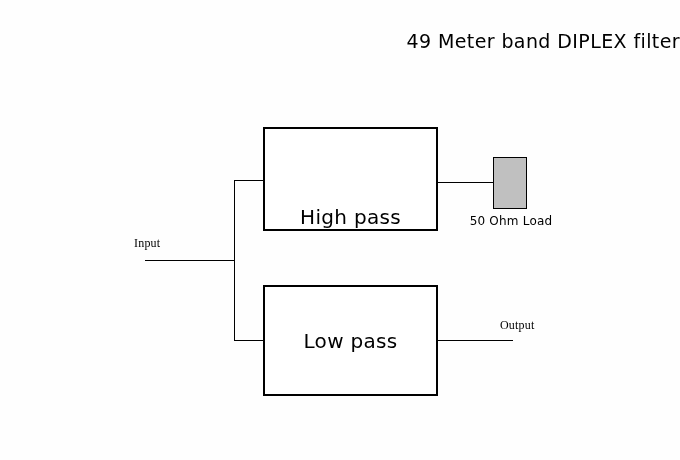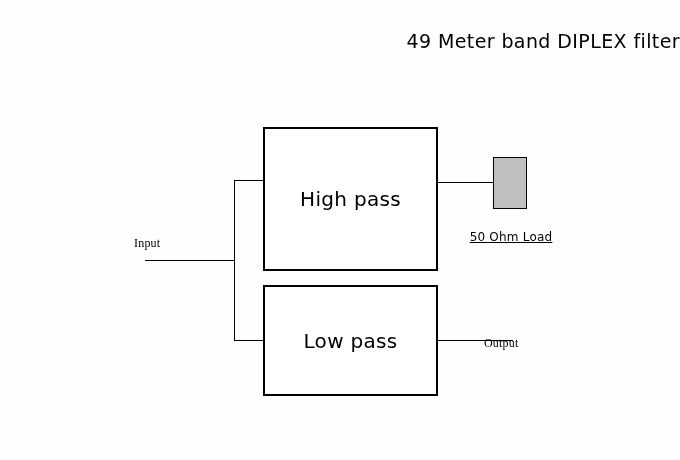--- a/index.html
+++ b/index.html
@@ -49,21 +49,22 @@
     font-family: "DejaVu Sans", sans-serif;
     font-size: 20px;
     font-weight: 400;
     letter-spacing: 0.3px;
     color: #000;
   }
   #box-high-pass {
     left: 263px;
     top: 127px;
     width: 175px;
-    height: 144px;
+    height: 104px;
+    align-items: flex-end;
   }
   #box-low-pass {
     left: 263px;
     top: 285px;
     width: 175px;
     height: 111px;
   }
 
   
   #load-block {
@@ -72,29 +73,28 @@
     top: 157px;
     width: 34px;
     height: 52px;
     box-sizing: border-box;
     border: 1px solid #000000;
     background: #c0c0c0;
   }
   #load-caption {
     position: absolute;
     left: 463px;
-    top: 230px;
+    top: 214px;
     width: 96px;
     text-align: center;
     font-family: "DejaVu Sans", sans-serif;
     font-size: 12px;
     letter-spacing: 0.2px;
     white-space: nowrap;
     color: #000;
-    text-decoration: underline;
   }
 
   
   .wire-h {
     position: absolute;
     height: 0;
     border-top: 1px solid #000000;
   }
   .wire-v {
     position: absolute;
@@ -111,21 +111,21 @@
   
   .port-label {
     position: absolute;
     font-family: Liberation Serif, serif;
     font-size: 12px;
     letter-spacing: 0.2px;
     white-space: nowrap;
     color: #000;
   }
   #label-input  { left: 134px; top: 236px; }
-  #label-output { left: 484px; top: 318px; margin-top: 18px; }
+  #label-output { left: 500px; top: 318px; }
 </style>
 </head>
 <body>
 
 <div id="canvas">
 
   <div class="title-block">
     <span class="title-line">49 Meter band DIPLEX filter</span>
   </div>
 

